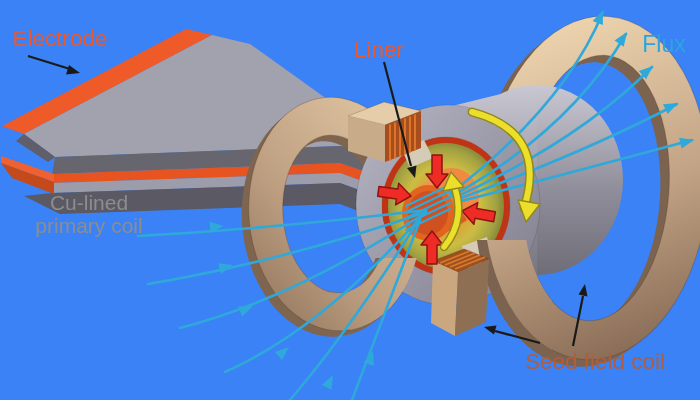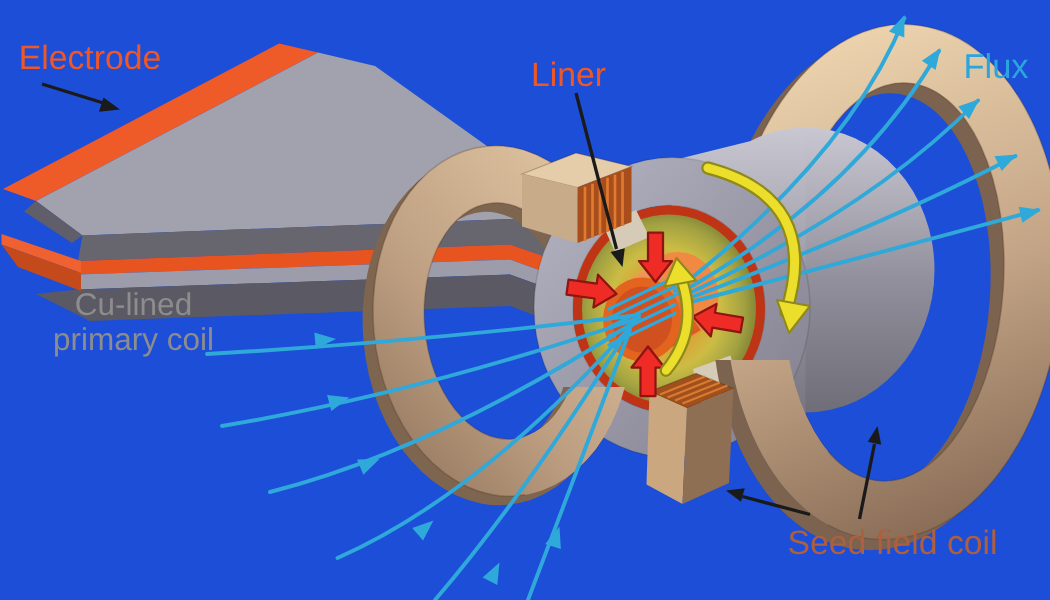--- a/index.html
+++ b/index.html
@@ -1,16 +1,16 @@
 <!DOCTYPE html>
 <html><head>
 <meta charset="utf-8">
 <style>
   html,body{margin:0;padding:0;background:#fff;}
-  .stage{position:relative;width:700px;height:400px;background:#1d4ed8;overflow:hidden;
+  .stage{position:relative;width:700px;height:400px;background:#3b82f6;overflow:hidden;
          font-family:"Liberation Sans",sans-serif;}
   svg{position:absolute;left:0;top:0;display:block;}
   text{font-family:"Liberation Sans","DejaVu Sans",sans-serif;}
 </style>
 </head>
 <body>
 
 <div class="stage">
 <svg width="700" height="400" viewBox="0 0 700 400">
   <defs>

